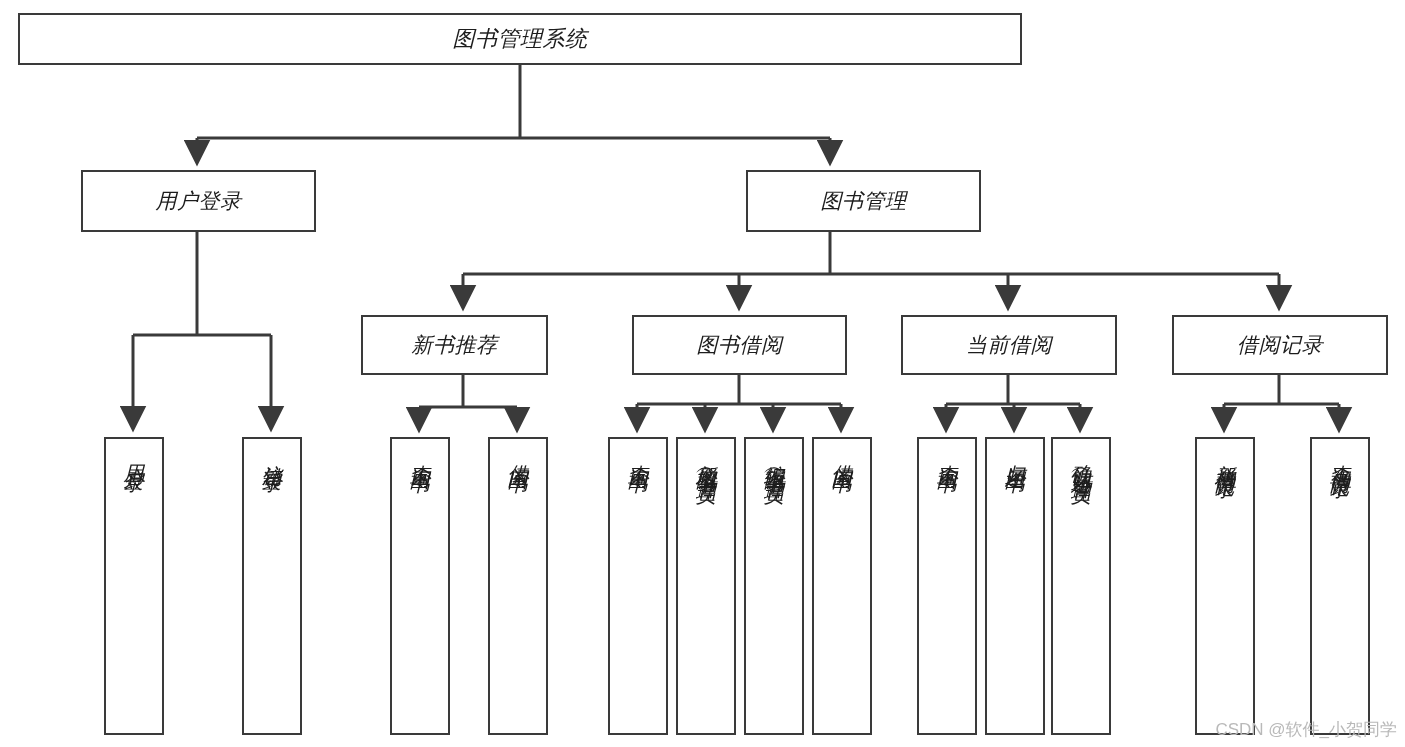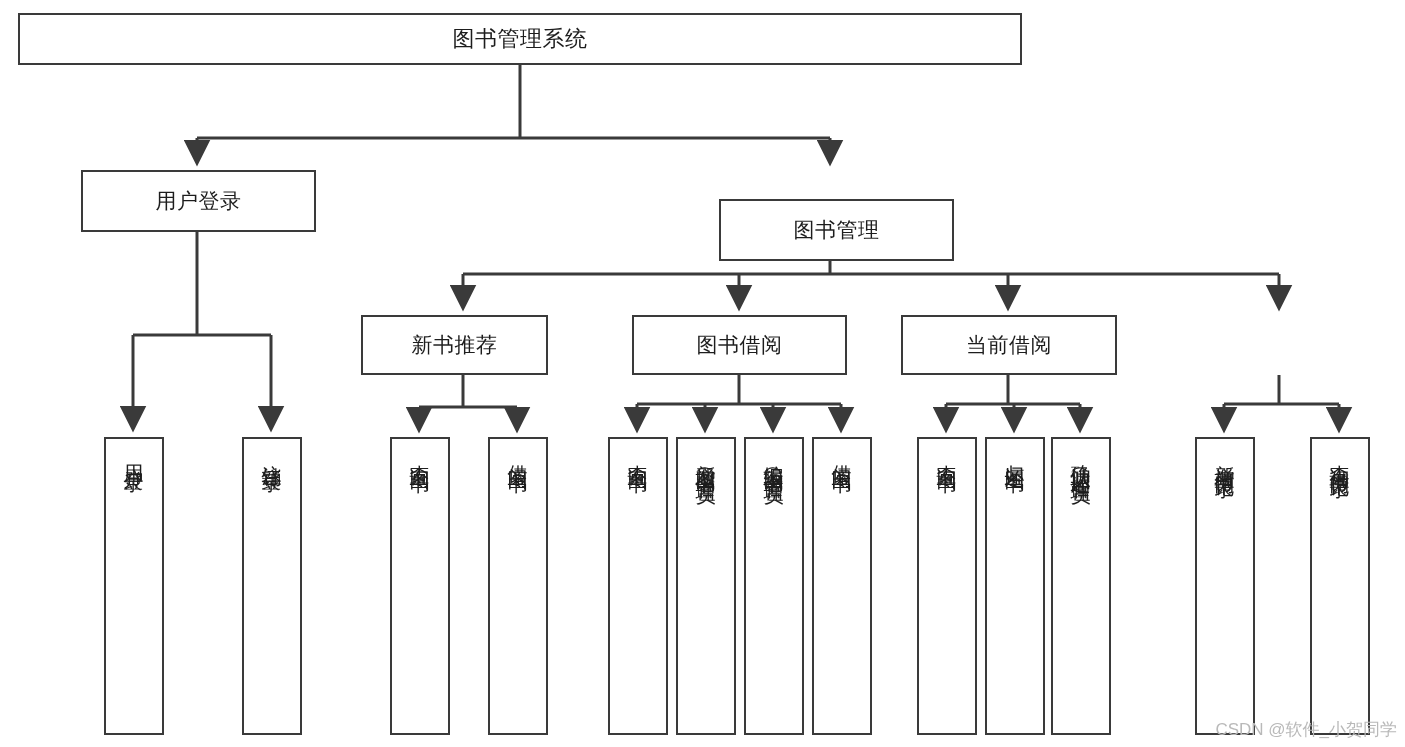--- a/index.html
+++ b/index.html
@@ -32,20 +32,21 @@
     border: 2px solid #3a3a3a;
     display: flex;
     align-items: center;
     justify-content: center;
     color: #1d1d1d;
   }
   .node .label {
     text-align: center;
     line-height: 1.12;
     letter-spacing: 0.5px;
+    font-style: italic;
   }
   .node.horiz .label {
     writing-mode: horizontal-tb;
     font-size: 21px;
   }
   .node.root .label {
     font-size: 22px;
   }
   .node.vert {
     align-items: flex-start;
@@ -125,33 +126,36 @@
     </g>
   </svg>
 
   <div class="node horiz root" style="left:18px; top:13px; width:1004px; height:52px;">
     <span class="label">图书管理系统</span>
   </div>
 
   <div class="node horiz" style="left:81px; top:170px; width:235px; height:62px;">
     <span class="label">用户登录</span>
   </div>
-  <div class="node horiz" style="left:719px; top:170px; width:235px; height:62px;margin-top:29px;">
+  <div class="node horiz" style="left:746px; top:170px; width:235px; height:62px;">
     <span class="label">图书管理</span>
   </div>
 
   <div class="node horiz" style="left:632px; top:315px; width:215px; height:60px;">
     <span class="label">图书借阅</span>
   </div>
   <div class="node horiz" style="left:361px; top:315px; width:187px; height:60px;">
     <span class="label">新书推荐</span>
   </div>
   <div class="node horiz" style="left:901px; top:315px; width:216px; height:60px;">
     <span class="label">当前借阅</span>
   </div>
+  <div class="node horiz" style="left:1172px; top:315px; width:216px; height:60px;">
+    <span class="label">借阅记录</span>
+  </div>
 
   <div class="node vert" style="left:104px; top:437px; width:60px; height:298px;">
     <span class="label">用户登录</span>
   </div>
   <div class="node vert" style="left:242px; top:437px; width:60px; height:298px;">
     <span class="label">注销登录</span>
   </div>
 
   <div class="node vert" style="left:390px; top:437px; width:60px; height:298px;">
     <span class="label">查询图书</span>

